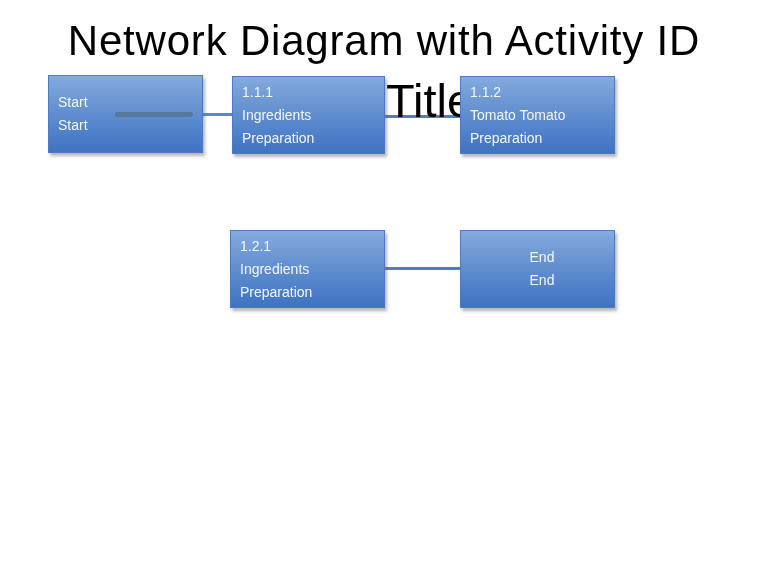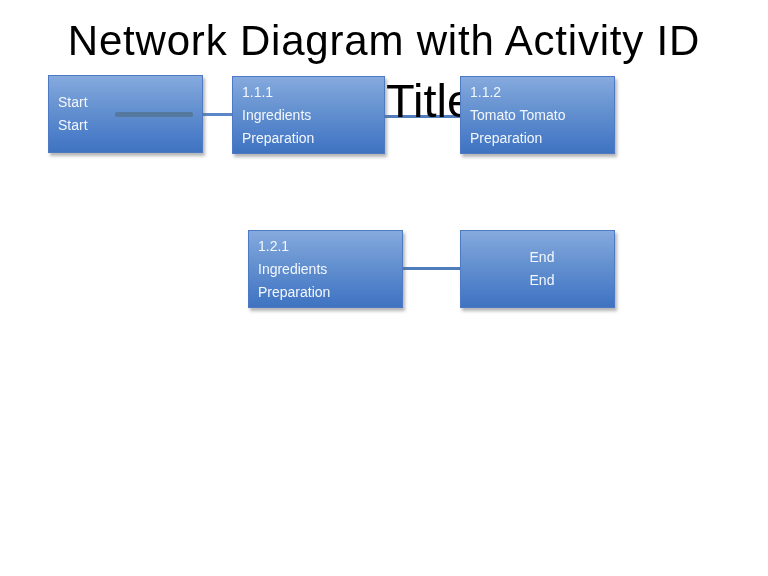--- a/index.html
+++ b/index.html
@@ -107,21 +107,21 @@
 Ingredients
 Preparation</div>
   </div>
 
   <div class="node" style="left:460px; top:76px; width:155px; height:78px;">
     <div class="node-label">1.1.2
 Tomato Tomato
 Preparation</div>
   </div>
 
-  <div class="node" style="left:248px; top:230px; width:155px; height:78px;">
+  <div class="node" style="left:230px; top:230px; width:155px; height:78px;">
     <div class="node-label">1.2.1
 Ingredients
 Preparation</div>
   </div>
 
   <div class="node" style="left:460px; top:230px; width:155px; height:78px;text-align:center;">
     <div class="node-label">End
 End</div>
   </div>
 

